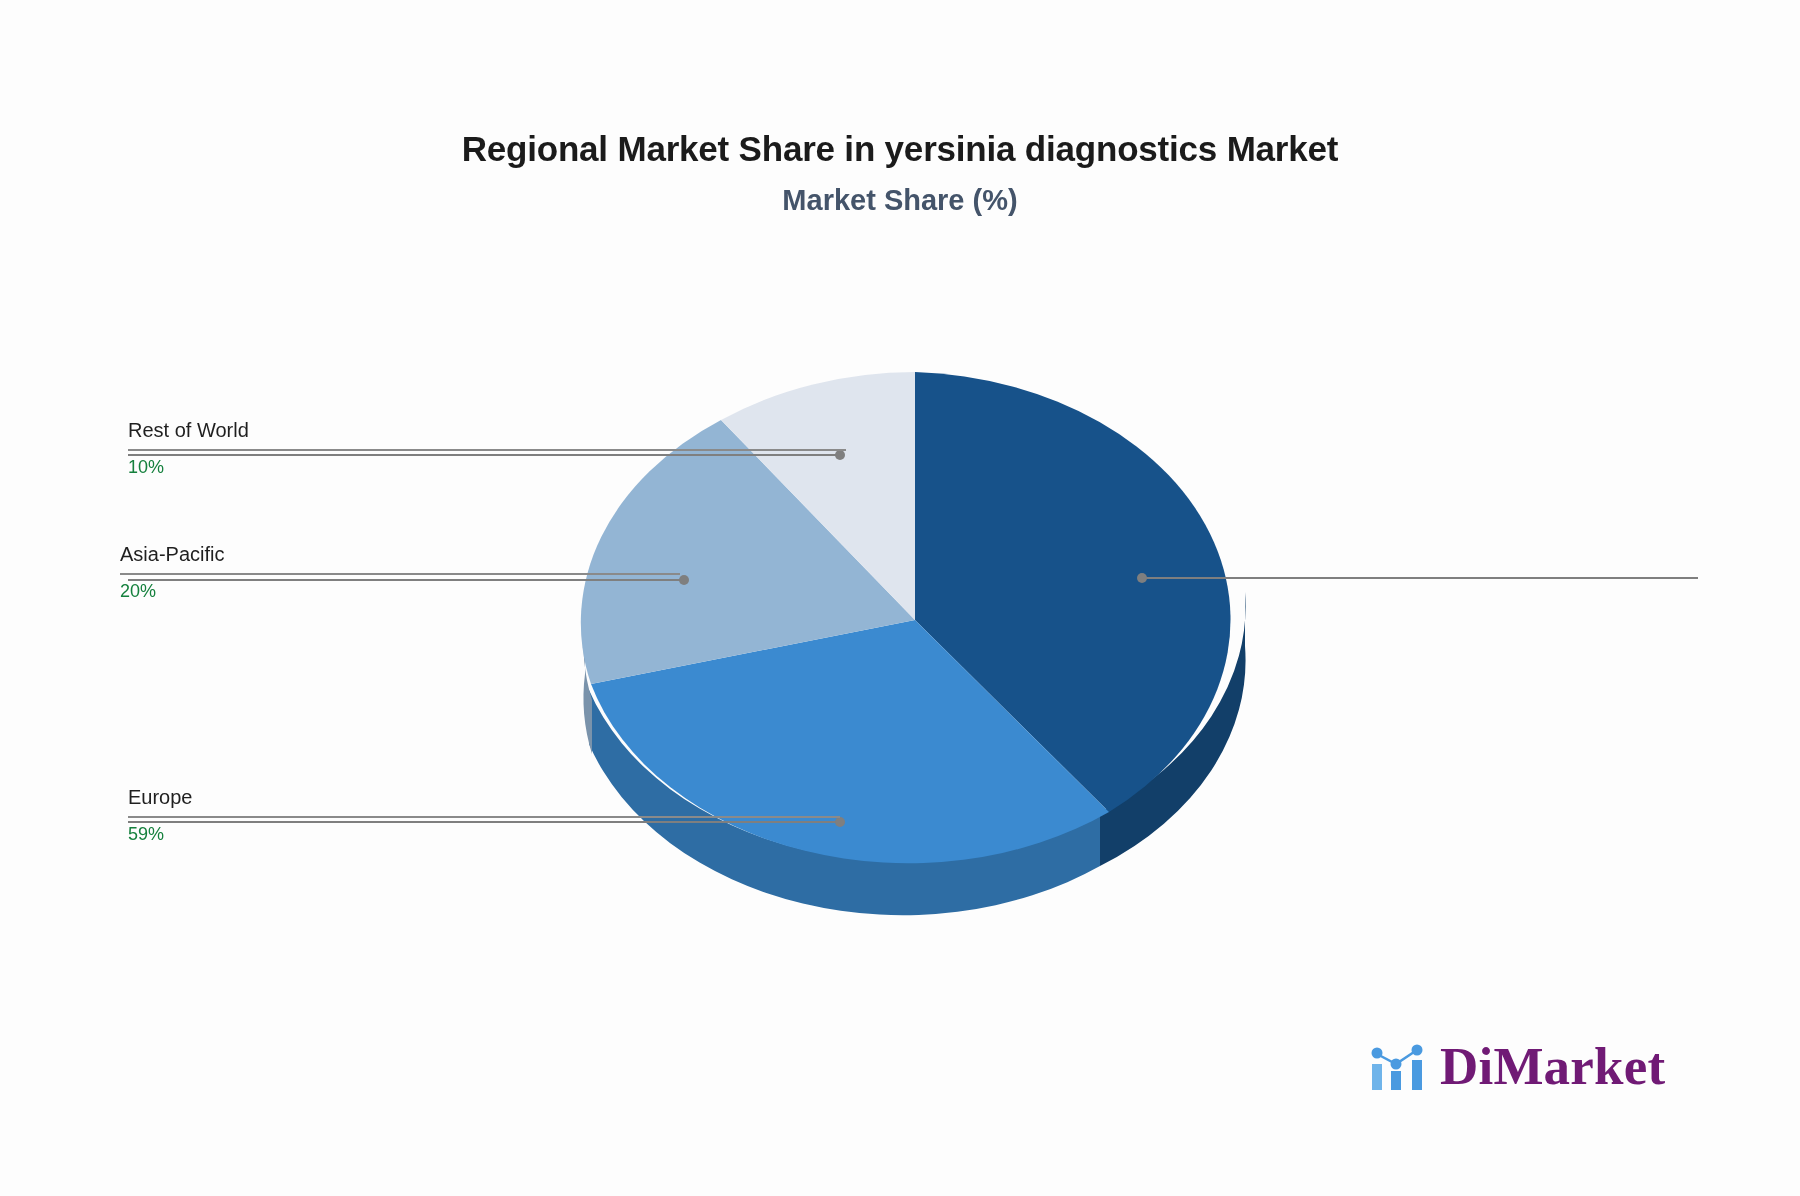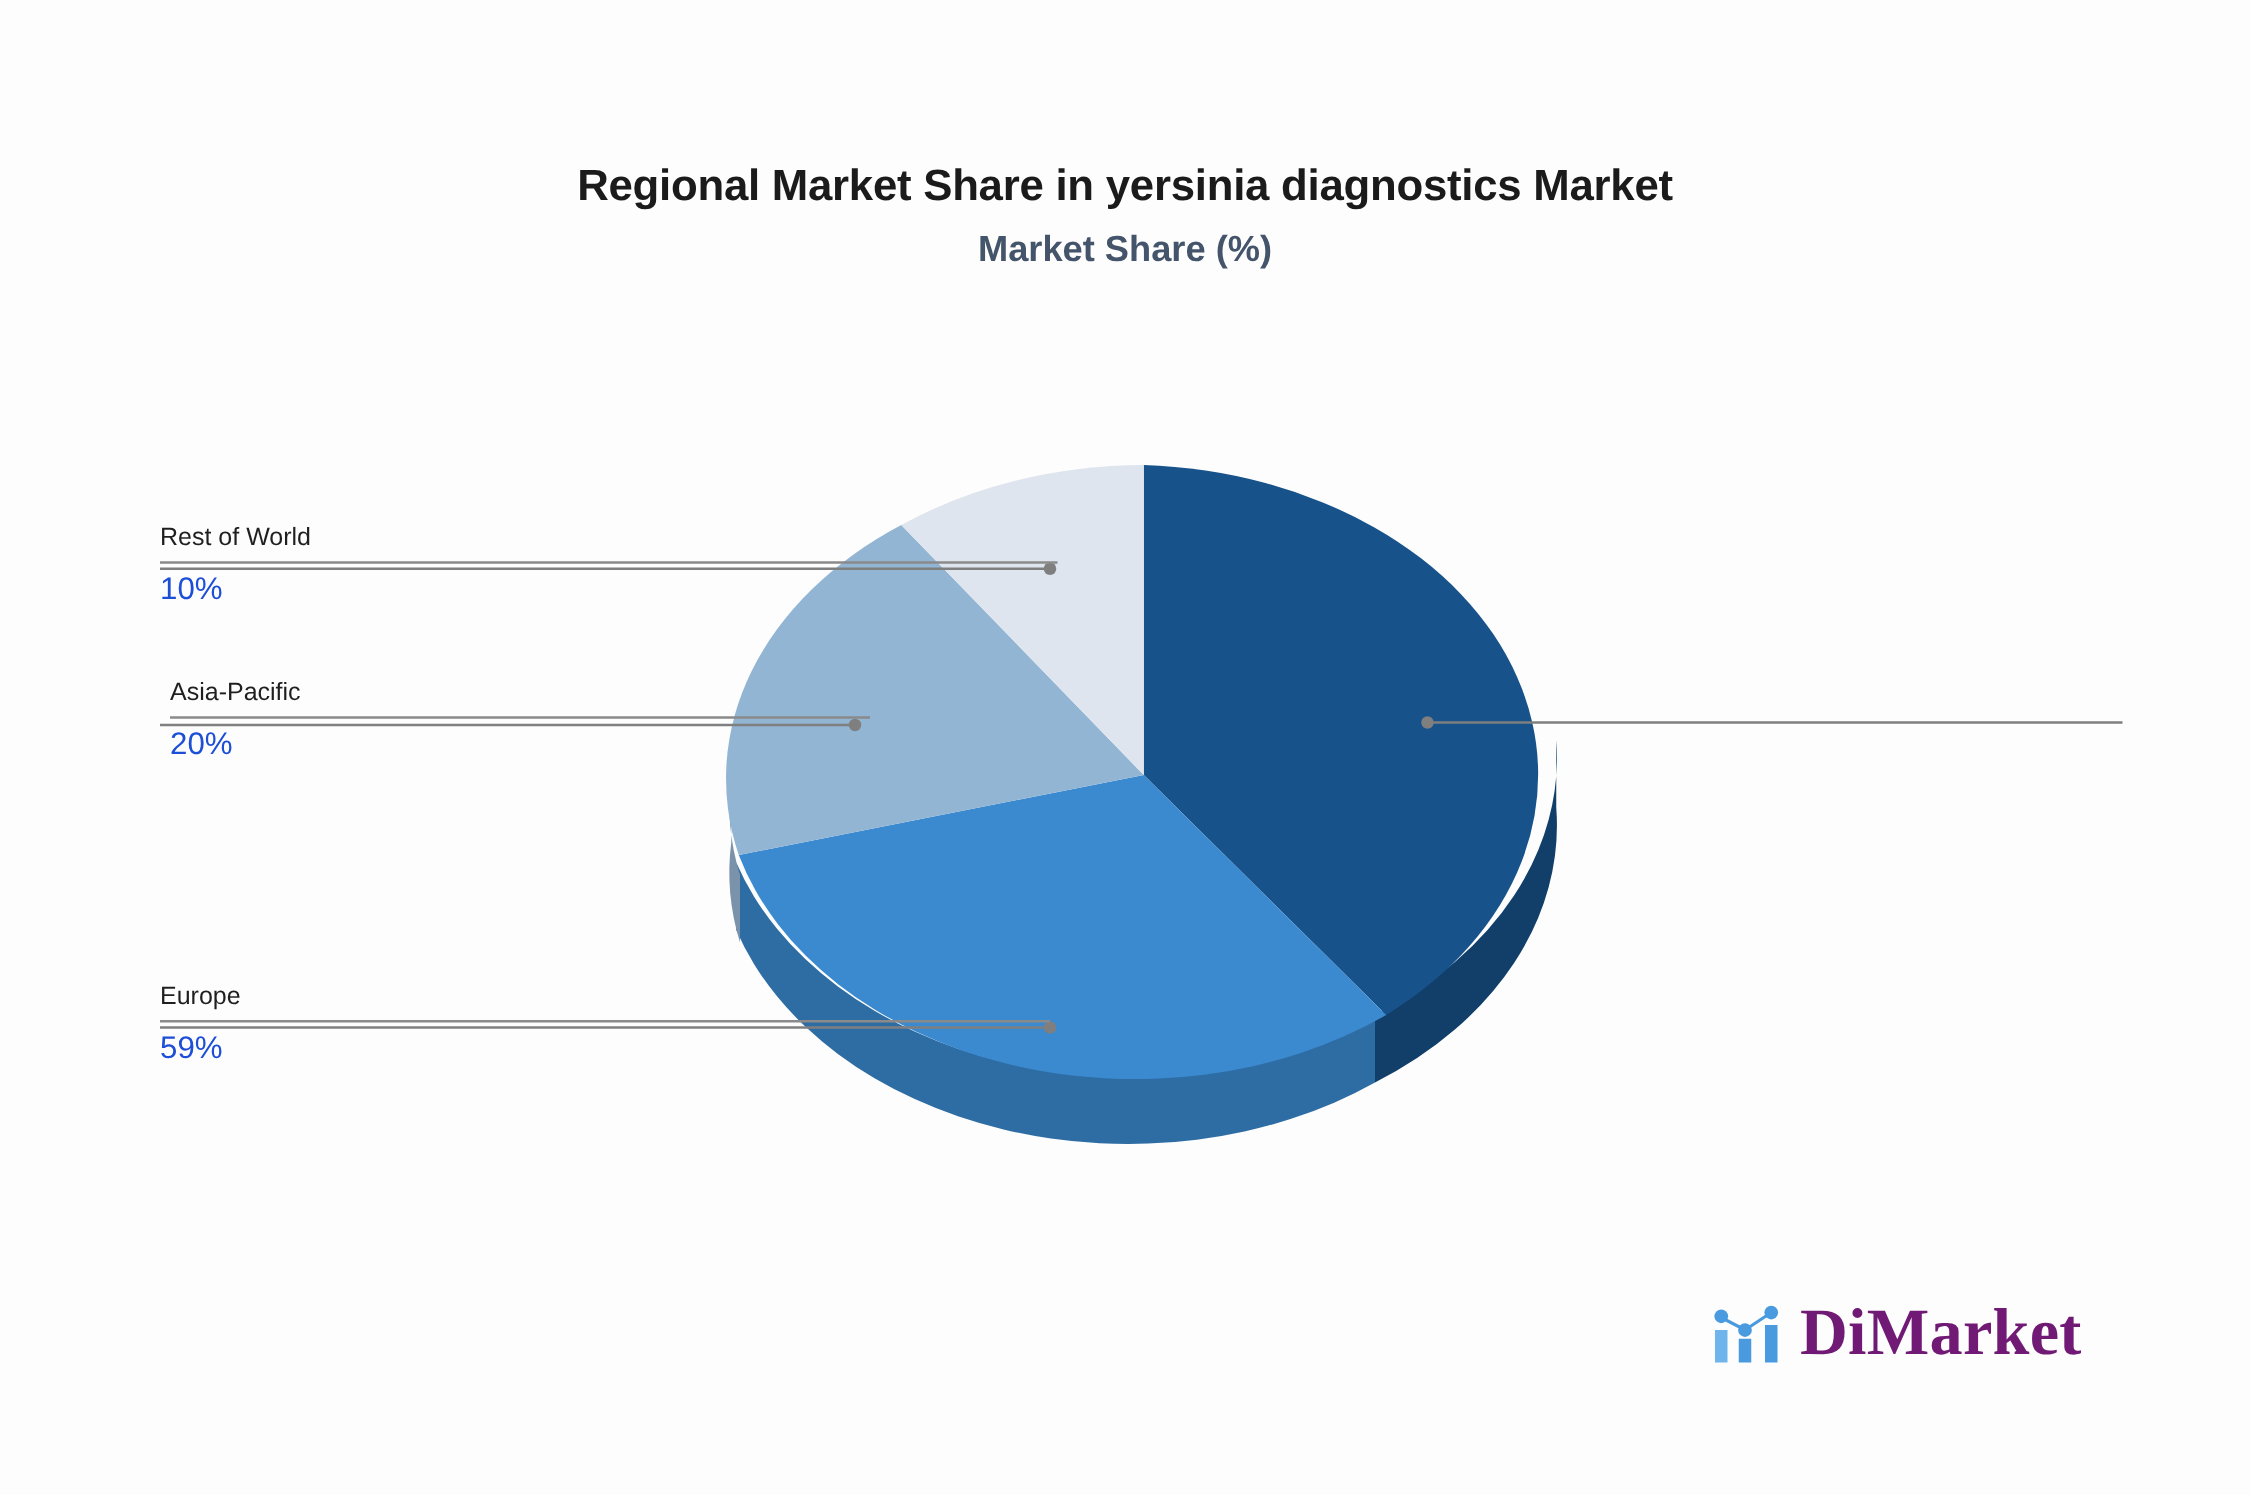--- a/index.html
+++ b/index.html
@@ -65,29 +65,29 @@
     color: #1f1f1f;
     line-height: 1.25;
     white-space: nowrap;
   }
   .callout .cl-rule {
     height: 2px;
     background: #8a8a8a;
     margin: 6px 0 5px 0;
   }
   .callout .cl-value {
-    font-size: 25px;
-    color: #1d4ed8;
+    font-size: 18px;
+    color: #15803d;
     line-height: 1.25;
   }
   .callout.left { text-align: left; }
   .callout.right { text-align: right; }
 
   #callout-row { left: 128px; top: 418px; width: 718px; }
-  #callout-ap  { left: 136px; top: 542px; width: 560px; }
+  #callout-ap  { left: 120px; top: 542px; width: 560px; }
   #callout-eu  { left: 128px; top: 785px; width: 712px; }
   #callout-na  { left: 1188px; top: 540px; width: 510px; }
 
   
   #logo {
     position: absolute;
     left: 1368px;
     top: 1037px;
     display: flex;
     align-items: center;

